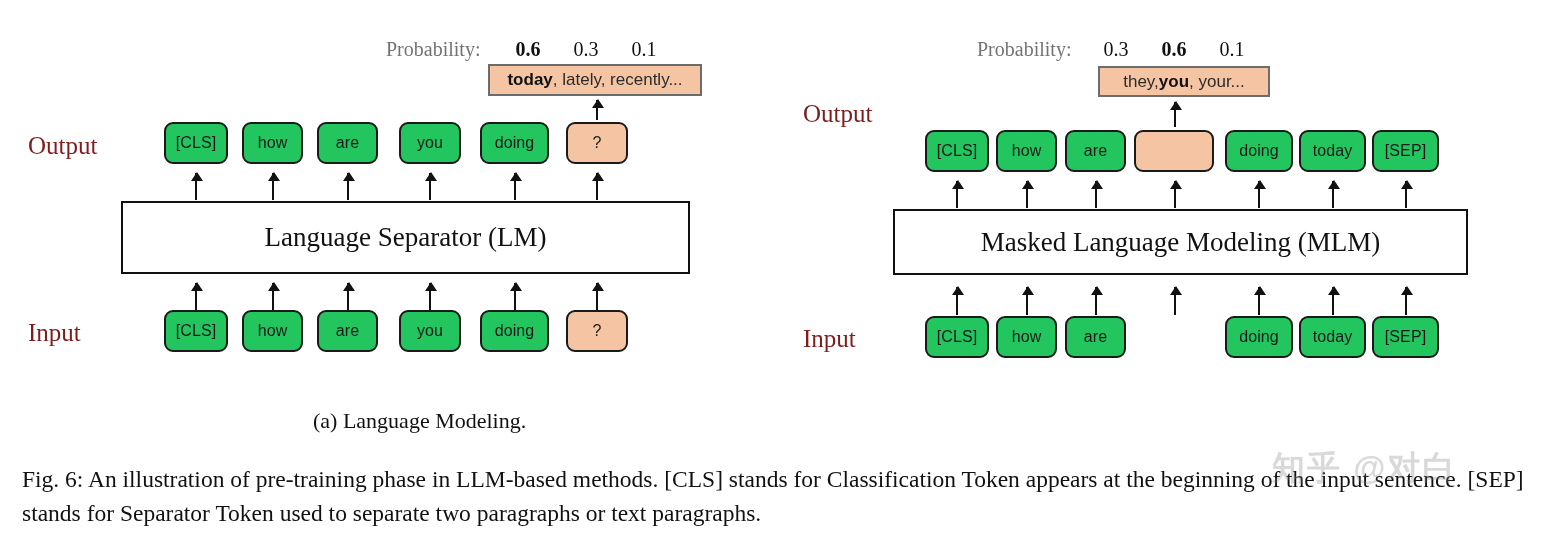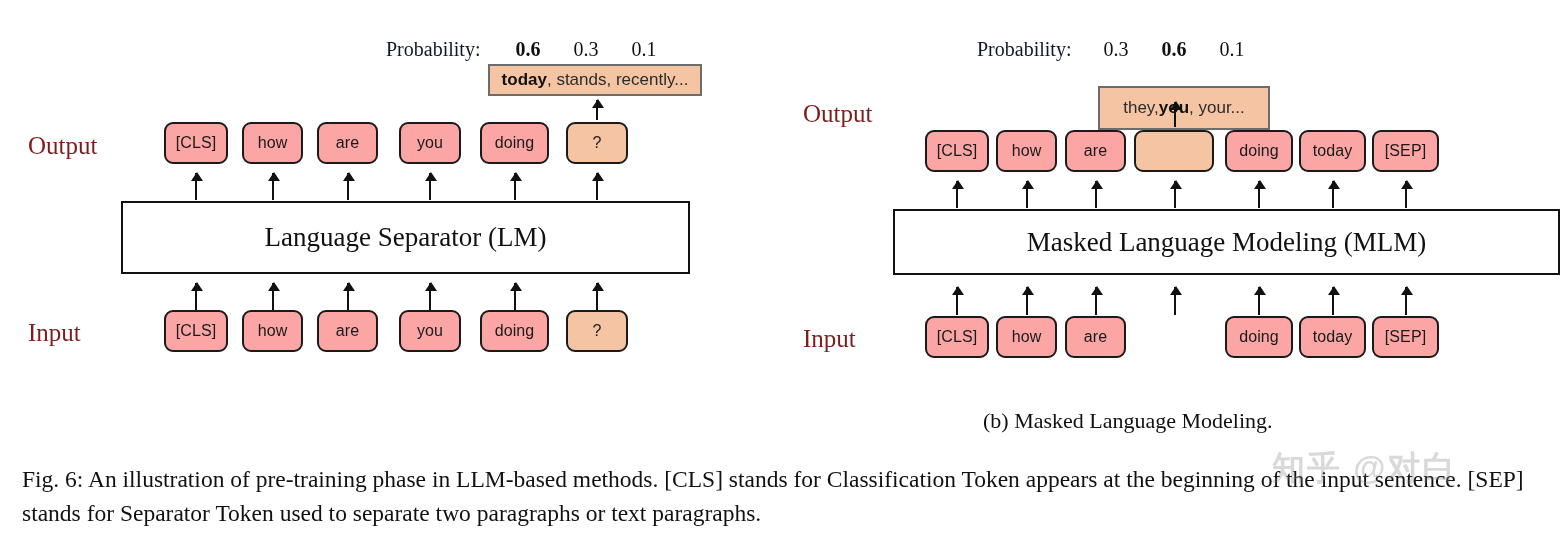--- a/index.html
+++ b/index.html
@@ -32,21 +32,21 @@
     color: #7f1d1d;
     white-space: nowrap;
   }
 
   
   .token {
     position: absolute;
     box-sizing: border-box;
     border: 2.2px solid #1a1a1a;
     border-radius: 9px;
-    background: #fca5a5;
+    background: #22c55e;
     display: flex;
     align-items: center;
     justify-content: center;
     font-family: "Liberation Sans", sans-serif;
     font-size: 16px;
     color: #1a1a1a;
     letter-spacing: 0.1px;
   }
   .token.orange {
     background: #F5C5A3;
@@ -81,21 +81,21 @@
     border-left: 6.2px solid transparent;
     border-right: 6.2px solid transparent;
     border-bottom: 9px solid #111;
   }
 
   
   .prob-label {
     position: absolute;
     font-family: "Liberation Serif", serif;
     font-size: 20px;
-    color: #0f172a;
+    color: #737373;
     white-space: nowrap;
   }
   .prob-val {
     position: absolute;
     font-family: "Liberation Serif", serif;
     font-size: 20px;
     color: #111;
     text-align: center;
     white-space: nowrap;
   }
@@ -160,21 +160,21 @@
 
   <div class="prob-label" style="left:386px; top:38px;">Probability:</div>
 
   <div class="prob-val bold" style="left:505px; top:38px; width:46px;">0.6</div>
   <div class="prob-val" style="left:563px; top:38px; width:46px;">0.3</div>
   <div class="prob-val" style="left:621px; top:38px; width:46px;">0.1</div>
 
   <div class="cand-box" style="left:488px; top:64px; width:214px; height:32px;">
     <span></span>
       <b>today</b>
-      <span>, stands, recently...</span>
+      <span>, lately, recently...</span>
   </div>
 
   <div class="arrow" style="left:596px; top:100px; height:20px;"></div>
 
   <div class="side-label" style="left:28px; top:133px;">Output</div>
 
   <div class="token" style="left:164px; top:122px; width:64px; height:42px;">
     <span>[CLS]</span>
   </div>
   <div class="token" style="left:242px; top:122px; width:61px; height:42px;">
@@ -225,28 +225,29 @@
   <div class="token" style="left:399px; top:310px; width:62px; height:42px;">
     <span>you</span>
   </div>
   <div class="token" style="left:480px; top:310px; width:69px; height:42px;">
     <span>doing</span>
   </div>
   <div class="token orange" style="left:566px; top:310px; width:62px; height:42px;">
     <span>?</span>
   </div>
 
+  <div class="subcaption" style="left:313px; top:408px;">(a)  Language Modeling.</div>
 
   <div class="prob-label" style="left:977px; top:38px;">Probability:</div>
 
   <div class="prob-val" style="left:1093px; top:38px; width:46px;">0.3</div>
   <div class="prob-val bold" style="left:1151px; top:38px; width:46px;">0.6</div>
   <div class="prob-val" style="left:1209px; top:38px; width:46px;">0.1</div>
 
-  <div class="cand-box" style="left:1098px; top:66px; width:172px; height:44px;margin-top:20px;">
+  <div class="cand-box" style="left:1098px; top:66px; width:172px; height:31px;">
     <span>they, </span>
       <b>you</b>
       <span>, your...</span>
   </div>
 
   <div class="arrow" style="left:1174px; top:102px; height:25px;"></div>
 
   <div class="side-label" style="left:803px; top:101px;">Output</div>
 
   <div class="token" style="left:925px; top:130px; width:64px; height:42px;">
@@ -272,21 +273,21 @@
   </div>
 
   <div class="arrow" style="left:956px;  top:181px; height:27px;"></div>
   <div class="arrow" style="left:1026px; top:181px; height:27px;"></div>
   <div class="arrow" style="left:1095px; top:181px; height:27px;"></div>
   <div class="arrow" style="left:1174px; top:181px; height:27px;"></div>
   <div class="arrow" style="left:1258px; top:181px; height:27px;"></div>
   <div class="arrow" style="left:1332px; top:181px; height:27px;"></div>
   <div class="arrow" style="left:1405px; top:181px; height:27px;"></div>
 
-  <div class="model-block" style="left:893px; top:209px; width:667px; height:66px;">
+  <div class="model-block" style="left:893px; top:209px; width:575px; height:66px;">
     <span>Masked Language Modeling (MLM)</span>
   </div>
 
   <div class="arrow" style="left:956px;  top:287px; height:28px;"></div>
   <div class="arrow" style="left:1026px; top:287px; height:28px;"></div>
   <div class="arrow" style="left:1095px; top:287px; height:28px;"></div>
   <div class="arrow" style="left:1174px; top:287px; height:28px;"></div>
   <div class="arrow" style="left:1258px; top:287px; height:28px;"></div>
   <div class="arrow" style="left:1332px; top:287px; height:28px;"></div>
   <div class="arrow" style="left:1405px; top:287px; height:28px;"></div>
@@ -305,19 +306,18 @@
   <div class="token" style="left:1225px; top:316px; width:68px; height:42px;">
     <span>doing</span>
   </div>
   <div class="token" style="left:1299px; top:316px; width:67px; height:42px;">
     <span>today</span>
   </div>
   <div class="token" style="left:1372px; top:316px; width:67px; height:42px;">
     <span>[SEP]</span>
   </div>
 
-  <div class="subcaption" style="left:983px; top:408px;">(b)  Masked Language Modeling.</div>
 
   <div class="caption">Fig. 6: An illustration of pre-training phase in LLM-based methods. [CLS] stands for Classification Token appears at the beginning of the input sentence. [SEP] stands for Separator Token used to separate two paragraphs or text paragraphs.</div>
 
   <div class="watermark">知乎 @对白</div>
 
 </div>
 
 </body></html>

